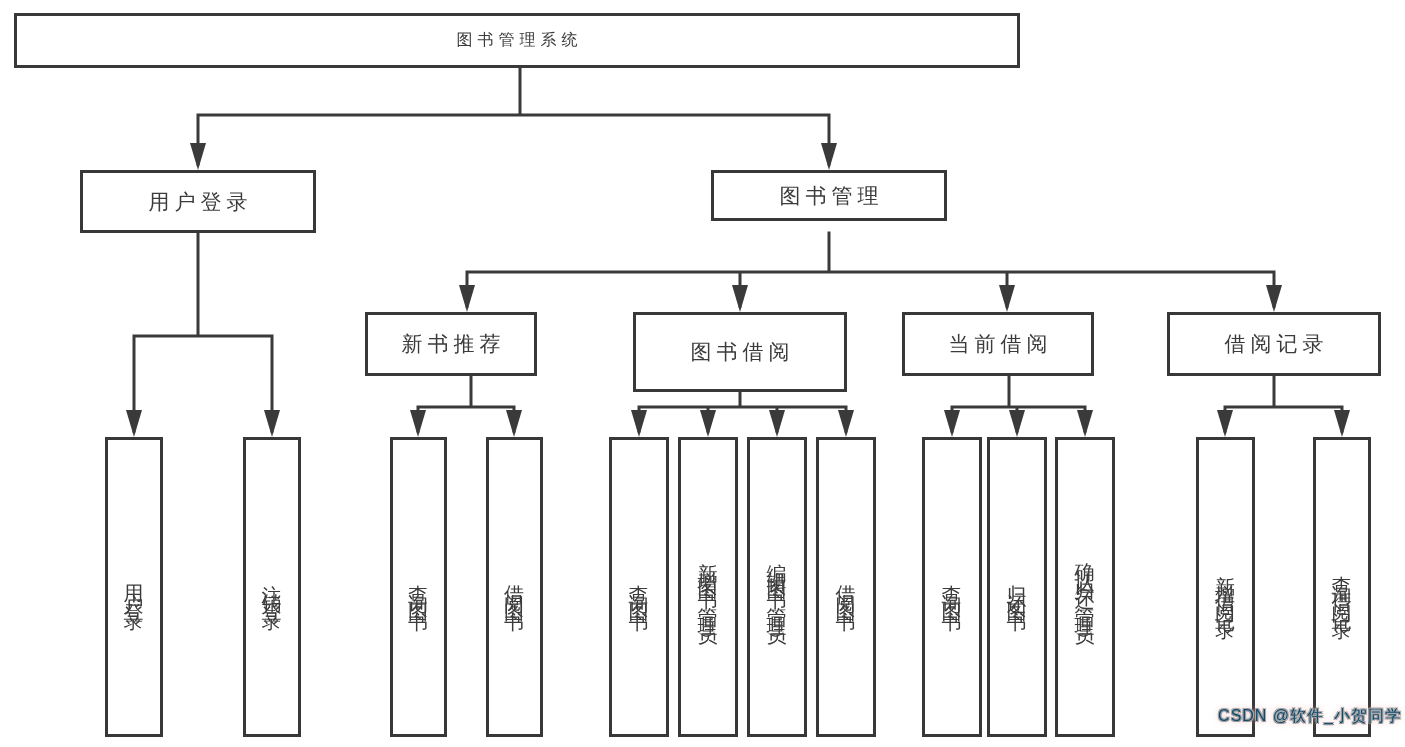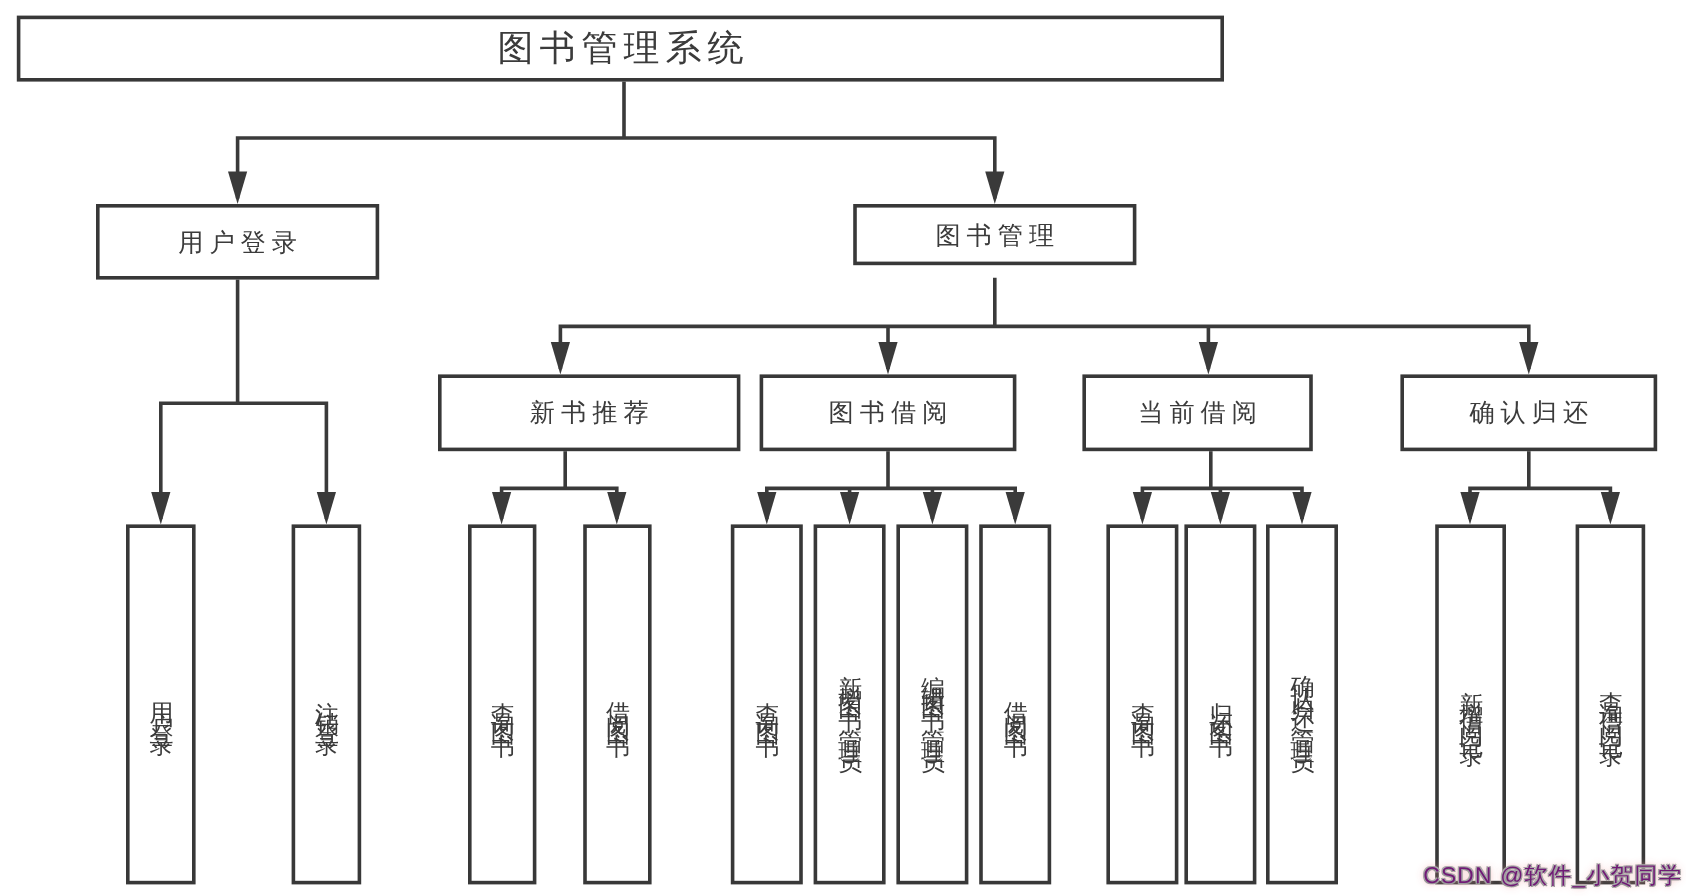--- a/index.html
+++ b/index.html
@@ -27,28 +27,28 @@
     letter-spacing:5px;
     text-indent:5px;
     white-space:nowrap;
   }
   .node.v .lbl{
     writing-mode:vertical-rl;
     font-size:20px;
     letter-spacing:9px;
     line-height:1;
   }
-  .node.root .lbl{font-size:30px;font-family:Liberation Serif, serif;}
+  .node.root .lbl{font-size:16px;font-family:Liberation Serif, serif;}
   .watermark{
     position:absolute;
     right:3px;
-    bottom:4px;
-    font-size:19px;
+    bottom:20px;
+    font-size:16px;
     letter-spacing:1px;
-    color:#701a75;
+    color:#0c4a6e;
     text-shadow:
       -1px -1px 0 #a8a8a8,
        1px -1px 0 #a8a8a8,
       -1px  1px 0 #9a9a9a,
        1px  1px 0 #9a9a9a,
        0 0 7px rgba(238,160,160,0.9),
        0 0 3px rgba(244,190,190,0.9);
     white-space:nowrap;
   }
 </style>
@@ -94,31 +94,31 @@
     <span class="lbl">图书管理系统</span>
   </div>
 
   <div class="node h" style="left:80px;top:170px;width:236px;height:63px;">
     <span class="lbl">用户登录</span>
   </div>
   <div class="node h" style="left:711px;top:170px;width:236px;height:51px;">
     <span class="lbl">图书管理</span>
   </div>
 
-  <div class="node h" style="left:365px;top:312px;width:252px;height:64px;">
+  <div class="node h" style="left:365px;top:312px;width:172px;height:64px;">
     <span class="lbl">新书推荐</span>
   </div>
-  <div class="node h" style="left:633px;top:312px;width:214px;height:64px;font-family:Liberation Serif, serif;">
+  <div class="node h" style="left:633px;top:312px;width:214px;height:80px;font-family:Liberation Serif, serif;">
     <span class="lbl">图书借阅</span>
   </div>
   <div class="node h" style="left:902px;top:312px;width:192px;height:64px;">
     <span class="lbl">当前借阅</span>
   </div>
   <div class="node h" style="left:1167px;top:312px;width:214px;height:64px;">
-    <span class="lbl">确认归还</span>
+    <span class="lbl">借阅记录</span>
   </div>
 
   <div class="node v" style="left:105px;top:437px;width:58px;height:300px;">
     <span class="lbl">用户登录</span>
   </div>
   <div class="node v" style="left:243px;top:437px;width:58px;height:300px;">
     <span class="lbl">注销登录</span>
   </div>
 
   <div class="node v" style="left:390px;top:437px;width:57px;height:300px;">

